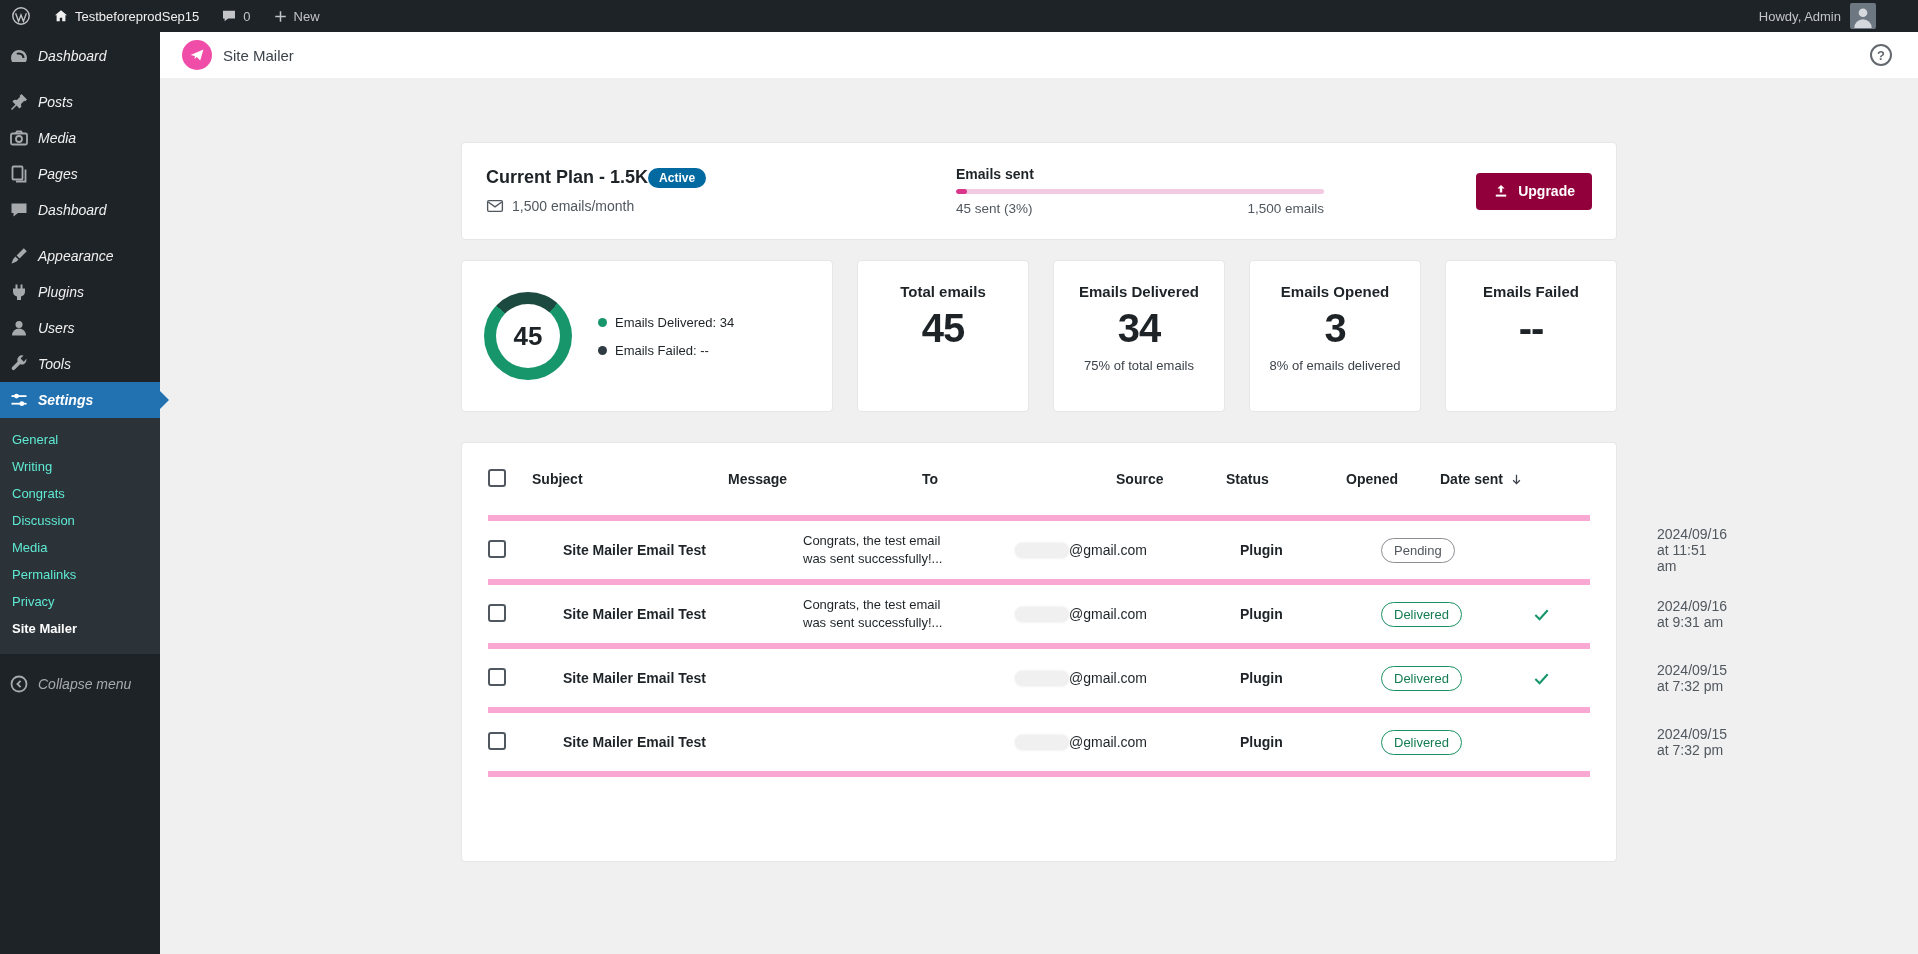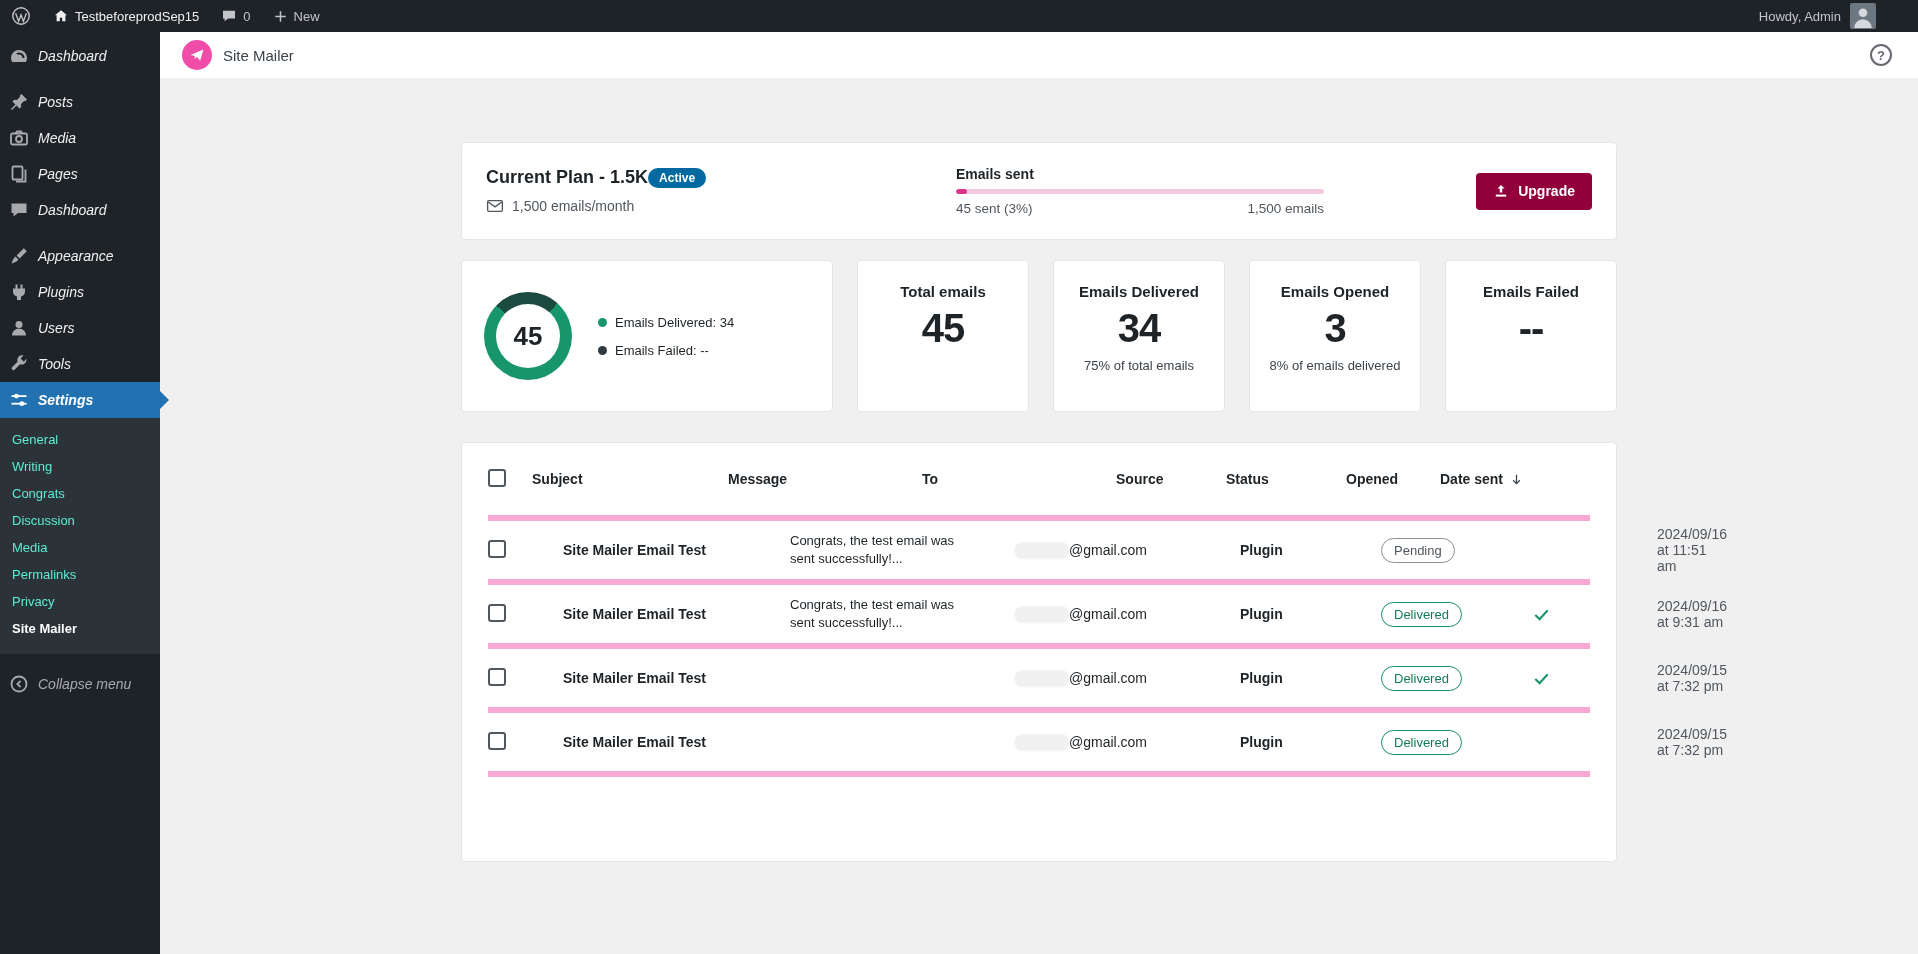--- a/index.html
+++ b/index.html
@@ -83,21 +83,21 @@
   .metric-value { font-size:40px; font-weight:bold; margin-top:6px; letter-spacing:-1px; }
   .metric-sub { font-size:13px; color:#3c434a; margin-top:7px; }
 
   
   .table-card { margin-top:30px; padding:0 26px 10px; min-height:420px; }
   .t-row { display:grid; grid-template-columns:44px 196px 194px 194px 110px 120px 94px 1fr; align-items:center; }
   .t-head { height:72px; font-weight:bold; font-size:14px; color:#1d2327; }
   .t-body-row { height:64px; border-top:6px solid #f9a8d4; font-size:14px;gap:31px; }
   .checkbox { width:18px; height:18px; border:2px solid #50575e; border-radius:3px; appearance:none; -webkit-appearance:none; background:#fff; cursor:pointer; margin:0; }
   .cell-subject { font-weight:bold; }
-  .cell-message { font-size:13px; line-height:1.35; padding-right:18px; }
+  .cell-message { font-size:13px; line-height:1.35; padding-right:18px;margin-left:13px; }
   .cell-to { display:flex; align-items:center; }
   .redact { width:54px; height:15px; background:#f0f0f0; border-radius:8px; box-shadow:0 0 3px rgba(0,0,0,.10); }
   .cell-source { font-weight:bold; }
   .status-pill { display:inline-block; padding:4px 12px; border:1px solid; border-radius:14px; font-size:13px; background:#fff; }
   .status-pending { border-color:#8c8f94; color:#50575e; }
   .status-delivered { border-color:#1a9162; color:#147c52; }
   .cell-date { color:#50575e; }
   .sort-wrap { display:flex; align-items:center; gap:6px; cursor:pointer; }
 </style>
 </head>

